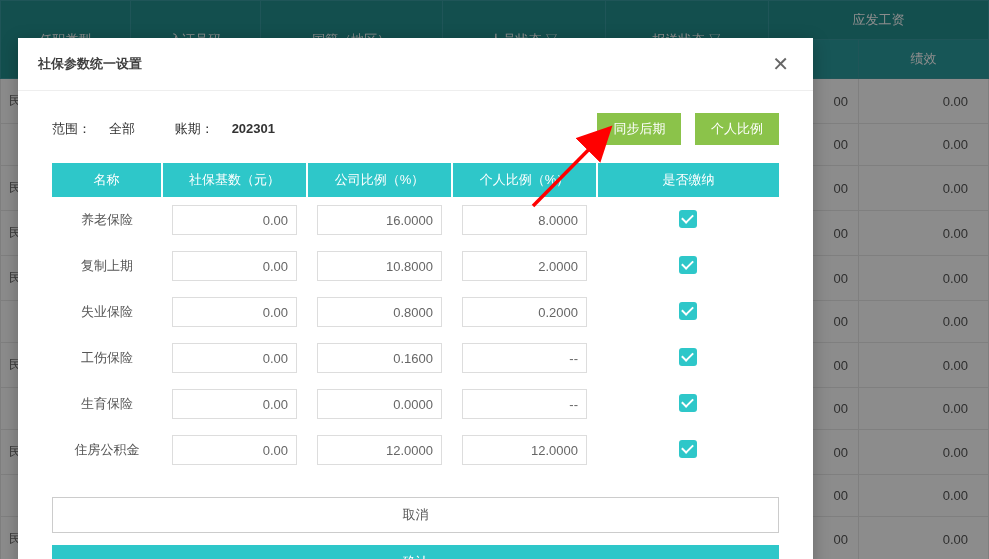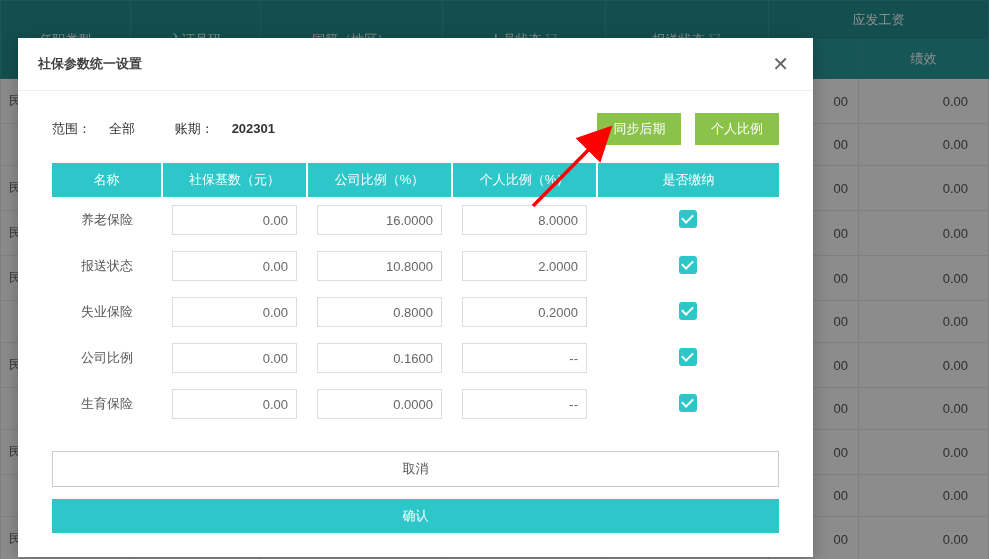--- a/index.html
+++ b/index.html
@@ -327,45 +327,52 @@
       </thead>
       <tbody id="param-body">
           <tr>
             <td>养老保险</td>
             <td><input type="text" value="0.00" style=""></td>
             <td><input type="text" value="16.0000" style=""></td>
             <td><input type="text" value="8.0000" style=""></td>
             <td><span class="chk"></span></td>
           </tr>
           <tr>
-            <td>报送状态</td>
+            <td>复制上期</td>
             <td><input type="text" value="0.00" style=""></td>
             <td><input type="text" value="10.8000" style=""></td>
             <td><input type="text" value="2.0000" style=""></td>
             <td><span class="chk"></span></td>
           </tr>
           <tr>
             <td>失业保险</td>
             <td><input type="text" value="0.00" style=""></td>
             <td><input type="text" value="0.8000" style=""></td>
             <td><input type="text" value="0.2000" style=""></td>
             <td><span class="chk"></span></td>
           </tr>
           <tr>
-            <td>公司比例</td>
+            <td>工伤保险</td>
             <td><input type="text" value="0.00" style=""></td>
             <td><input type="text" value="0.1600" style=""></td>
             <td><input type="text" value="--" style=""></td>
             <td><span class="chk"></span></td>
           </tr>
           <tr>
             <td>生育保险</td>
             <td><input type="text" value="0.00" style=""></td>
             <td><input type="text" value="0.0000" style=""></td>
             <td><input type="text" value="--" style=""></td>
+            <td><span class="chk"></span></td>
+          </tr>
+          <tr>
+            <td>住房公积金</td>
+            <td><input type="text" value="0.00" style=""></td>
+            <td><input type="text" value="12.0000" style=""></td>
+            <td><input type="text" value="12.0000" style=""></td>
             <td><span class="chk"></span></td>
           </tr>
         </tbody>
     </table>
   </div>
   <div class="modal-footer">
     <button class="btn btn-plain">取消</button>
     <button class="btn btn-teal">确认</button>
   </div>
 </div>

